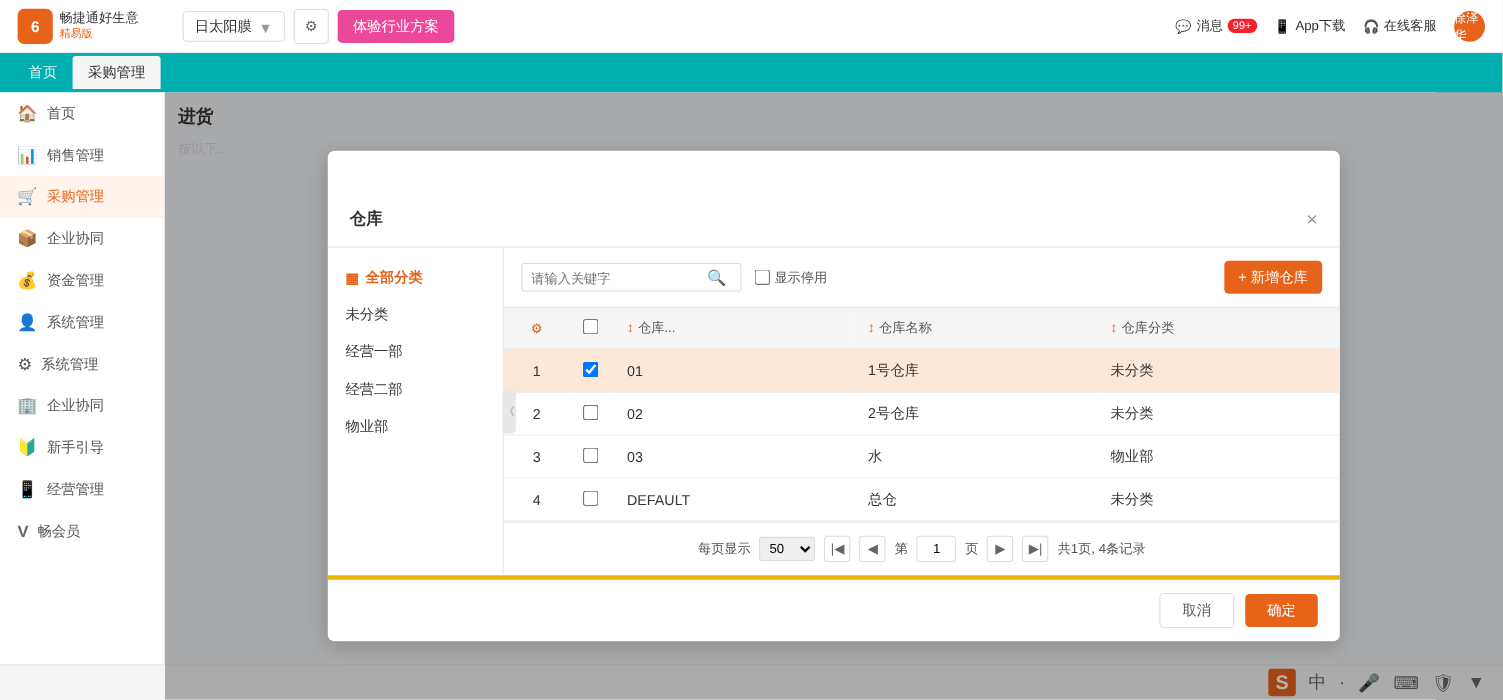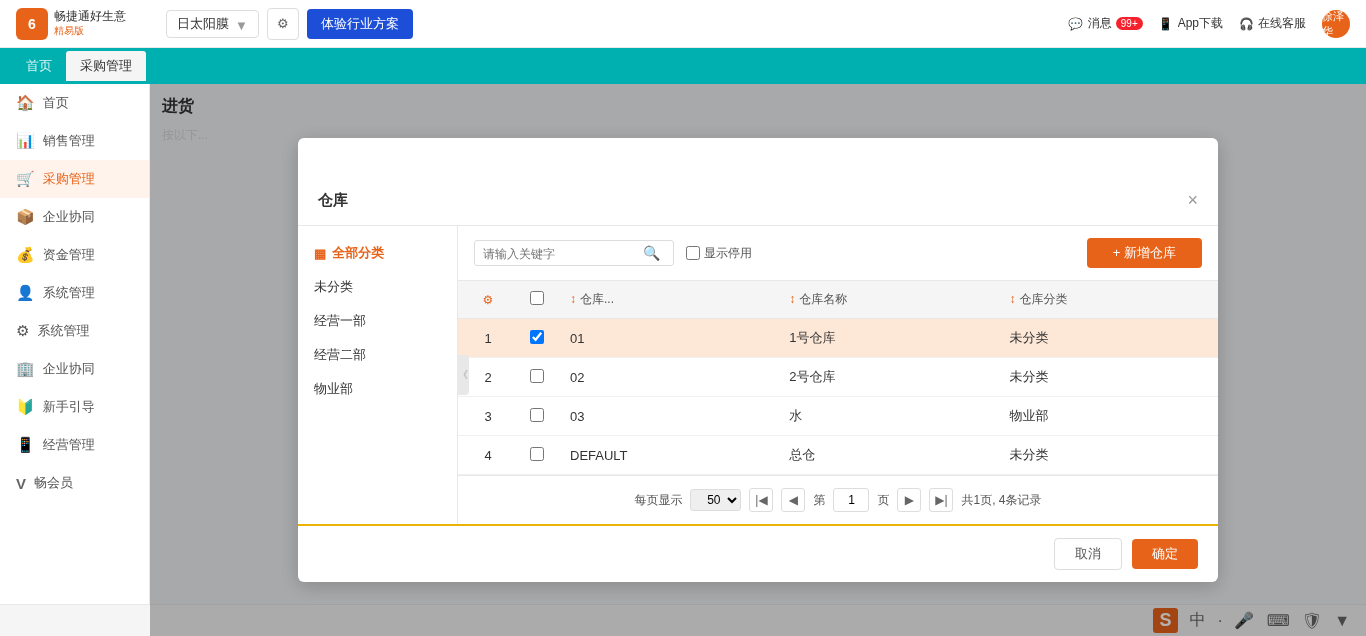--- a/index.html
+++ b/index.html
@@ -44,21 +44,21 @@
       font-size: 13px; color: #333;
     }
     .store-selector .arrow { margin-left: 6px; color: #999; }
     .gear-btn {
       width: 32px; height: 32px;
       border: 1px solid #ddd; border-radius: 4px;
       display: flex; align-items: center; justify-content: center;
       cursor: pointer; background: #fff; color: #666;
     }
     .trial-btn {
-      background: #1d4ed8; color: white;
+      background: #ec4899; color: white;
       border: none; border-radius: 4px;
       padding: 6px 14px; cursor: pointer; font-size: 13px;
     }
     .header-right {
       display: flex; align-items: center; gap: 16px;
     }
     .header-right-item {
       display: flex; align-items: center; gap: 4px;
       font-size: 12px; color: #333; cursor: pointer;
     }
@@ -212,21 +212,21 @@
     }
     .search-icon { color: #999; font-size: 14px; cursor: pointer; }
     .show-disabled {
       display: flex; align-items: center; gap: 4px;
       font-size: 12px; color: #555;
     }
     .checkbox { width: 14px; height: 14px; cursor: pointer; }
     .add-btn {
       background: #e8631a; color: white;
       border: none; border-radius: 4px;
-      padding: 6px 26px; cursor: pointer; font-size: 13px;
+      padding: 6px 13px; cursor: pointer; font-size: 13px;
     }
 
     
     .data-table {
       flex: 1;
       overflow-y: auto;
     }
     table {
       width: 100%;
       border-collapse: collapse;
@@ -264,28 +264,27 @@
     .page-input {
       width: 36px; height: 24px;
       border: 1px solid #ddd; border-radius: 3px;
       text-align: center; font-size: 12px;
       outline: none;
     }
     .page-size-select {
       border: 1px solid #ddd; border-radius: 3px;
       padding: 2px 4px; font-size: 12px;
       outline: none;
-      text-align: right;
     }
 
     
     .modal-footer {
       display: flex; align-items: center; justify-content: flex-end;
       padding: 12px 20px;
-      border-top: 2px solid #eab308;
+      border-top: 4px solid #eab308;
       gap: 10px;
     }
     .cancel-btn {
       padding: 6px 20px; border: 1px solid #ddd;
       background: #fff; border-radius: 4px;
       cursor: pointer; font-size: 13px; color: #555;
     }
     .confirm-btn {
       padding: 6px 20px; border: none;
       background: #e8631a; border-radius: 4px;

